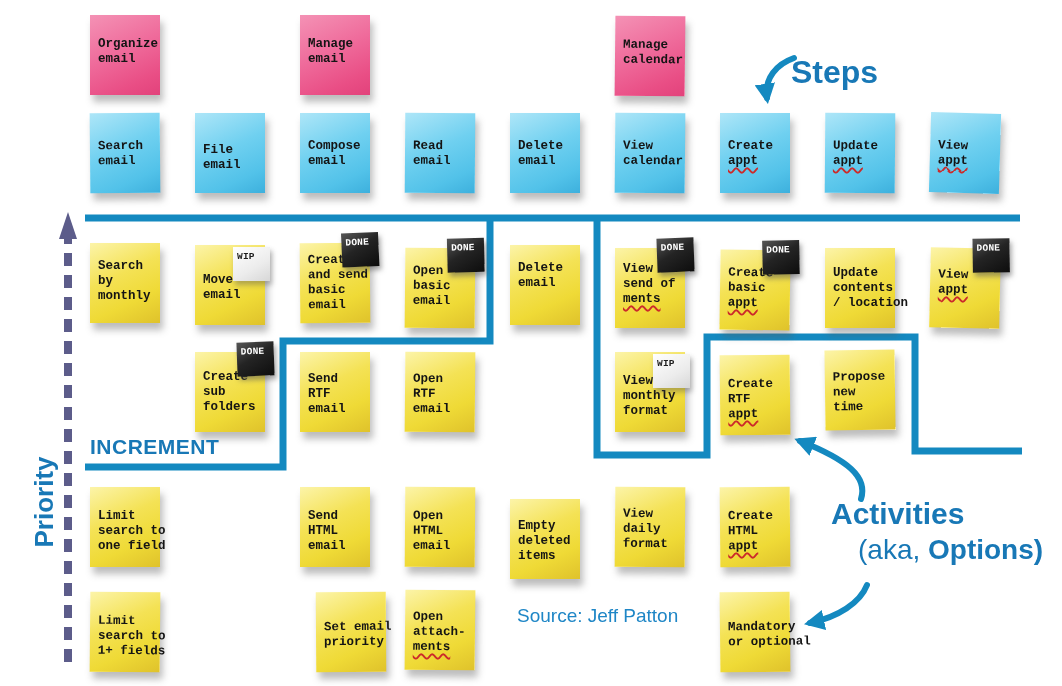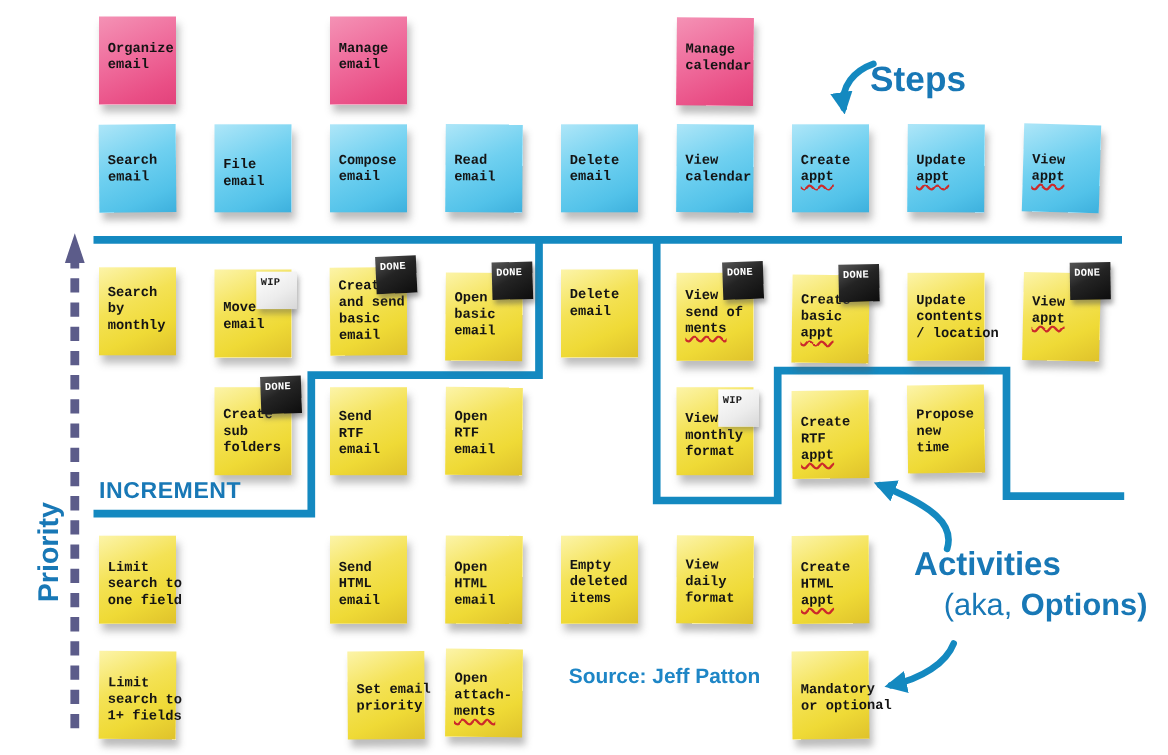--- a/index.html
+++ b/index.html
@@ -21,21 +21,21 @@
        font-weight:bold;font-size:9.5px;line-height:11px;padding:4px 0 0 4px;letter-spacing:.2px;}
   .tab.done{top:-10px;right:-9px;color:#ffffff;transform:rotate(-2deg);
        background:linear-gradient(150deg,#565656 0%,#242424 45%,#0d0d0d 100%);
        box-shadow:2px 4px 5px rgba(80,80,80,.5);}
   .tab.wip{top:2px;right:-5px;color:#1d1d1d;
        background:linear-gradient(150deg,#ffffff 0%,#ececec 60%,#d7d7d7 100%);
        box-shadow:2px 4px 5px rgba(80,80,80,.4);}
   .lbl{position:absolute;z-index:3;font-weight:bold;color:var(--heading);white-space:nowrap;}
   .lbl .reg{font-weight:normal;margin-left:27px;}
   #priority-label{left:44px;top:502px;transform:translate(-50%,-50%) rotate(-90deg);font-size:26px;}
-  #source-line1,#source-line2{font-weight:bold;color:var(--source);text-align:right;}
+  #source-line1,#source-line2{font-weight:normal;color:var(--source);text-align:right;}
 </style>
 </head>
 <body>
 
 <div id="board">
 
   <svg class="overlay" width="1062" height="686" viewBox="0 0 1062 686">
     <defs>
       <marker id="ah" viewBox="0 0 10 10" refX="7" refY="5" markerWidth="3.4" markerHeight="3.4" orient="auto" markerUnits="strokeWidth">
         <path d="M0,0 L10,5 L0,10 z" fill="var(--line)"></path>
@@ -196,21 +196,21 @@
       <div class="note yellow" style="left: 300px; top: 487px; padding-top: 22px;">
         <div class="nline">Send</div>
         <div class="nline">HTML</div>
         <div class="nline">email</div>
       </div>
       <div class="note yellow" style="left: 405px; top: 487px; padding-top: 22px; transform: rotate(0.4deg);">
         <div class="nline">Open</div>
         <div class="nline">HTML</div>
         <div class="nline">email</div>
       </div>
-      <div class="note yellow" style="left: 510px; top: 487px; padding-top: 20px;">
+      <div class="note yellow" style="left: 510px; top: 499px; padding-top: 20px;">
         <div class="nline">Empty</div>
         <div class="nline">deleted</div>
         <div class="nline">items</div>
       </div>
       <div class="note yellow" style="left: 615px; top: 487px; padding-top: 20px; transform: rotate(0.5deg);">
         <div class="nline">View</div>
         <div class="nline">daily</div>
         <div class="nline">format</div>
       </div>
       <div class="note yellow" style="left: 720px; top: 487px; padding-top: 22px; transform: rotate(-0.5deg);">

